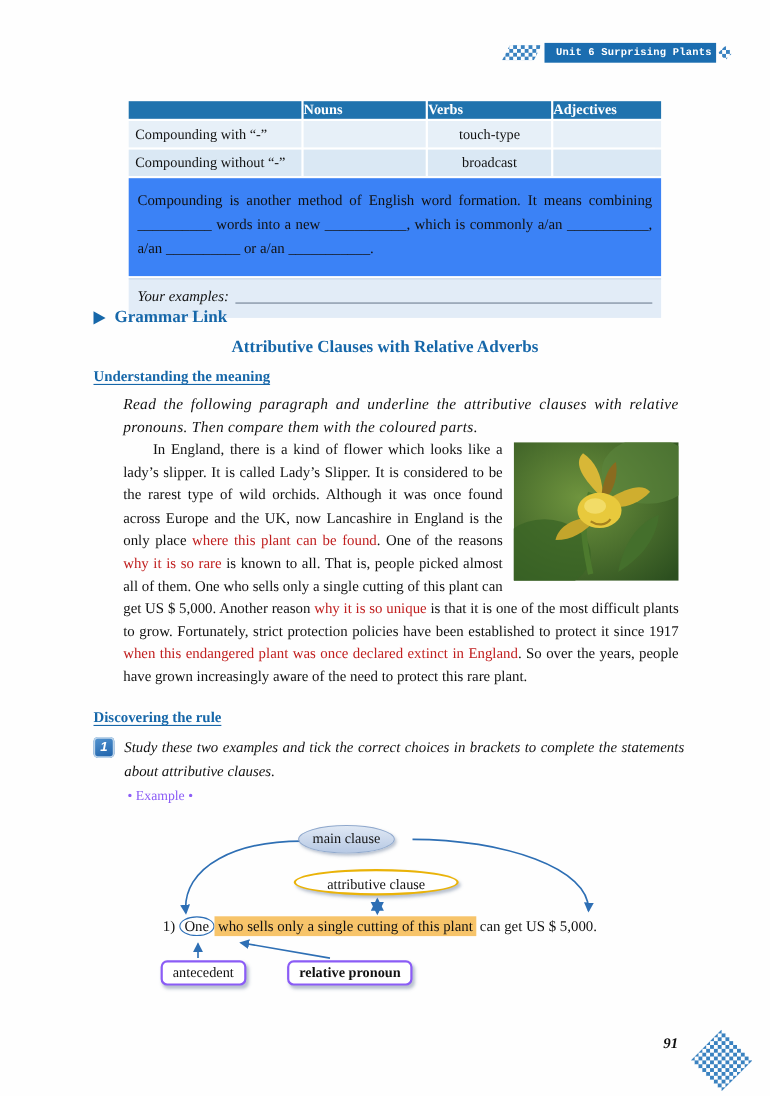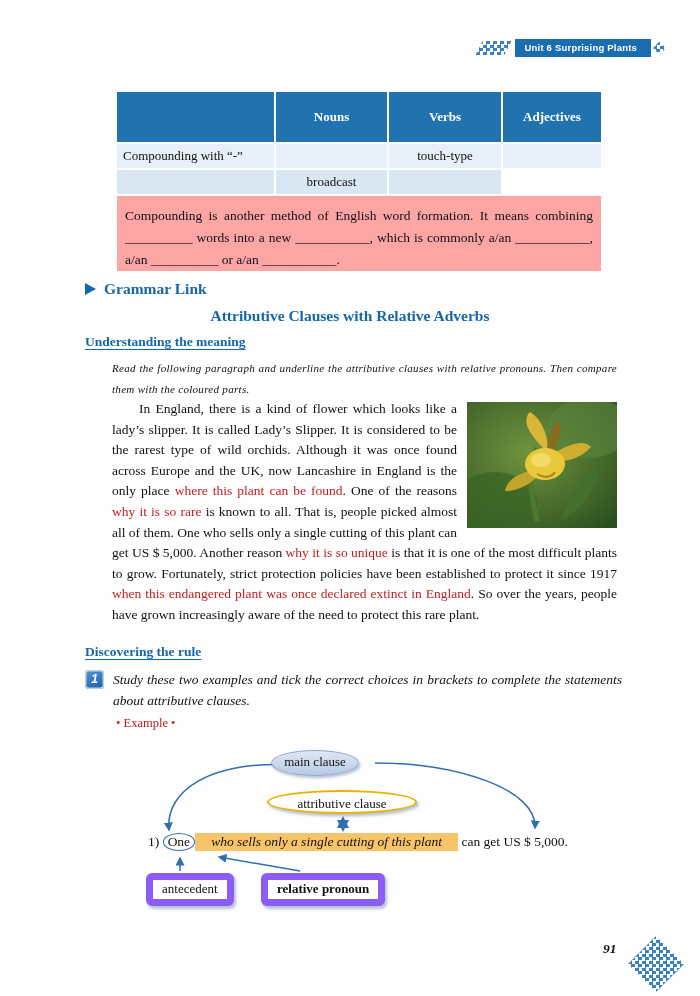--- a/index.html
+++ b/index.html
@@ -1,81 +1,81 @@
 <!DOCTYPE html>
 <html><head>
 <meta charset="utf-8">
 <style>
   * { margin:0; padding:0; box-sizing:border-box; }
   html,body { width:700px; height:996px; }
   body { position:relative; background:#fefefe; font-family:"Liberation Serif", serif; color:#111; overflow:hidden; }
 
   
   .banner { position:absolute; top:39px; right:34px; display:flex; align-items:center; }
-  .banner .bar { background:#1b6db0; color:#fff; font-family:Liberation Sans, sans-serif;
-                 font-size:9.5px; font-weight:bold; line-height:15px; padding:1px 14px 2px 10px; letter-spacing:.2px; }
+  .banner .bar { background:#1b6db0; color:#fff; font-family:Liberation Mono, monospace;
+                 font-size:9.5px; font-weight:bold; line-height:15px; padding:1px 4px 2px 10px; letter-spacing:.2px; }
   .checker { background:conic-gradient(#3a82c0 0 25%, transparent 0 50%, #3a82c0 0 75%, transparent 0);
              background-size:7px 7px; }
   .chk-left { width:36px; height:14px; margin-right:3px; clip-path:polygon(20% 0,100% 0,80% 100%,0 100%); }
   .chk-right { width:13px; height:13px; margin-left:2px; clip-path:polygon(50% 0,100% 50%,50% 100%,0 50%); }
 
   
   .word-table { position:absolute; top:92px; left:117px; width:478px; display:grid;
                 grid-template-columns:157px 111px 112px 98px; gap:2px; background:#fff; font-size:13px; }
-  .word-table .hc { background:#2073ae; color:#fff; font-weight:bold; text-align:center; padding:17px 0; }
+  .word-table .hc { background:#2073ae; color:#fff; font-weight:bold; padding:0 0; }
   .word-table .c { padding:4px 6px; }
   .word-table .r0 { background:#e7f0f8; }
   .word-table .r1 { background:#dae8f4; }
   .word-table .val { text-align:center; }
-  .word-table .wide { grid-column:1/-1; background:#fca5a5; padding:9px 8px 0; text-align:justify;
+  .word-table .wide { grid-column:1/-1; background:#3b82f6; padding:9px 8px 14px; text-align:justify;
                       line-height:22px; font-size:13.5px; }
   .word-table .ex-row { grid-column:1/-1; background:#e2ecf7; padding:8px 8px 11px; display:flex;
                         border-top:1px solid #c9d8e8; font-size:13.5px; }
   .word-table .ex-row .lbl { font-style:italic; margin-right:6px; white-space:nowrap; }
   .word-table .ex-row .line { flex:1; border-bottom:1px solid #6f7f92; margin-bottom:2px; }
 
   
   .grammar-link { position:absolute; top:280px; left:85px; display:flex; align-items:center;
                   color:#1667a9; font-weight:bold; font-size:15.5px;text-align:right; }
   .grammar-link .tri { width:0; height:0; border-left:11px solid #1667a9; border-top:6.5px solid transparent;
                        border-bottom:6.5px solid transparent; margin-right:8px; }
   .sec-title { position:absolute; top:307px; left:85px; width:530px; text-align:center;
                color:#1667a9; font-weight:bold; font-size:15.5px; }
   .subhead { position:absolute; left:85px; color:#1667a9; font-weight:bold; font-size:13.5px;
              text-decoration:underline; text-underline-offset:3px; }
   .sub1 { top:334px; } .sub2 { top:644px; }
   .instruction { position:absolute; top:358px; left:112px; width:505px; font-style:italic;
-                 font-size:11px; line-height:21px; text-align:justify; letter-spacing:.3px; }
+                 font-size:14px; line-height:21px; text-align:justify; letter-spacing:.3px; }
   .para { position:absolute; top:399px; left:112px; width:505px; font-size:13.5px;
           line-height:20.6px; text-align:justify; text-indent:27px; }
   .para .photo { float:right; width:150px; height:126px; margin:3px 0 4px 10px; }
   .red { color:#c01e1e; }
 
   .task { position:absolute; top:669px; left:85px; width:537px; }
   .task .num { position:absolute; left:0; top:1px; width:19px; height:19px;
                background:linear-gradient(160deg,#5596d2,#1b5fa8); border-radius:4px; color:#fff;
                font-style:italic; font-weight:bold; font-family:"Liberation Sans",sans-serif;
                font-size:12px; text-align:center; line-height:19px; box-shadow:0 0 0 1.5px #bcd4ea inset; }
   .task .txt { display:block; margin-left:28px; font-style:italic; font-size:13.5px;
                line-height:21px; text-align:justify; }
-  .example-label { position:absolute; top:716px; left:116px; color:#b91c1c; font-size:12.5px; }
+  .example-label { position:absolute; top:716px; left:116px; color:#8b5cf6; font-size:12.5px; }
 
   
   .diagram { position:absolute; top:737px; left:85px; width:545px; height:195px; }
   .diagram svg.arrows { position:absolute; left:0; top:0; }
   .bubble { position:absolute; border-radius:50%; text-align:center; font-size:13px; }
   .bubble.main { left:186px; top:13px; width:88px; height:26px; line-height:22px;
                  background:linear-gradient(#dfe8f4,#b7c9e4); border:1px solid #8fa8cc;
                  box-shadow:1.5px 2px 3px rgba(100,120,150,.45); }
   .bubble.attr { left:182px; top:53px; width:150px; height:24px; line-height:24px; background:#fff;
                  border:2px solid #eab308; box-shadow:2px 2.5px 3px rgba(100,120,150,.45); }
   .sentence { position:absolute; left:63px; top:97px; font-size:13.5px; white-space:nowrap; }
   .circled { border:1.5px solid #2d6fb7; border-radius:50%; padding:0 4px 1px; }
-  .hl { background:#f7c46a; padding:1px 16px 2px;font-style:italic; }
-  .tagbox { position:absolute; top:136px; background:#fff; border:7px solid #8b5cf6; border-radius:6px;
+  .hl { background:#f7c46a; padding:1px 3px 2px; }
+  .tagbox { position:absolute; top:136px; background:#fff; border:2px solid #8b5cf6; border-radius:6px;
             padding:1px 9px 2px; font-size:13px; box-shadow:2px 2.5px 3px rgba(100,120,150,.45); }
   .tagbox.ant { left:61px; }
   .tagbox.rel { left:176px;font-weight:bold; }
 
   
   .pagenum { position:absolute; top:941px; left:603px; font-weight:bold; font-style:italic; font-size:13.5px; }
   .corner-checker { position:absolute; right:16px; bottom:4px; width:56px; height:56px;
                     clip-path:polygon(50% 0,100% 50%,50% 100%,0 50%); }
 </style>
 </head>
@@ -91,25 +91,30 @@
   <div class="hc"></div>
   <div class="hc">Nouns</div>
   <div class="hc">Verbs</div>
   <div class="hc">Adjectives</div>
 
   <div class="c r0">Compounding with “-”</div>
   <div class="c r0 val"></div>
   <div class="c r0 val">touch-type</div>
   <div class="c r0 val"></div>
 
+  <div class="c r1">Compounding without “-”</div>
   <div class="c r1 val"></div>
   <div class="c r1 val">broadcast</div>
   <div class="c r1 val"></div>
 
   <div class="wide">Compounding is another method of English word formation. It means combining __________ words into a new ___________, which is commonly a/an ___________, a/an __________ or a/an ___________.</div>
+  <div class="ex-row">
+    <span class="lbl">Your examples:</span>
+    <span class="line"></span>
+  </div>
 </div>
 
 <div class="grammar-link">
   <span class="tri"></span>
   <span>Grammar Link</span>
 </div>
 
 <div class="sec-title">Attributive Clauses with Relative Adverbs</div>
 
 <div class="subhead sub1">Understanding the meaning</div>

